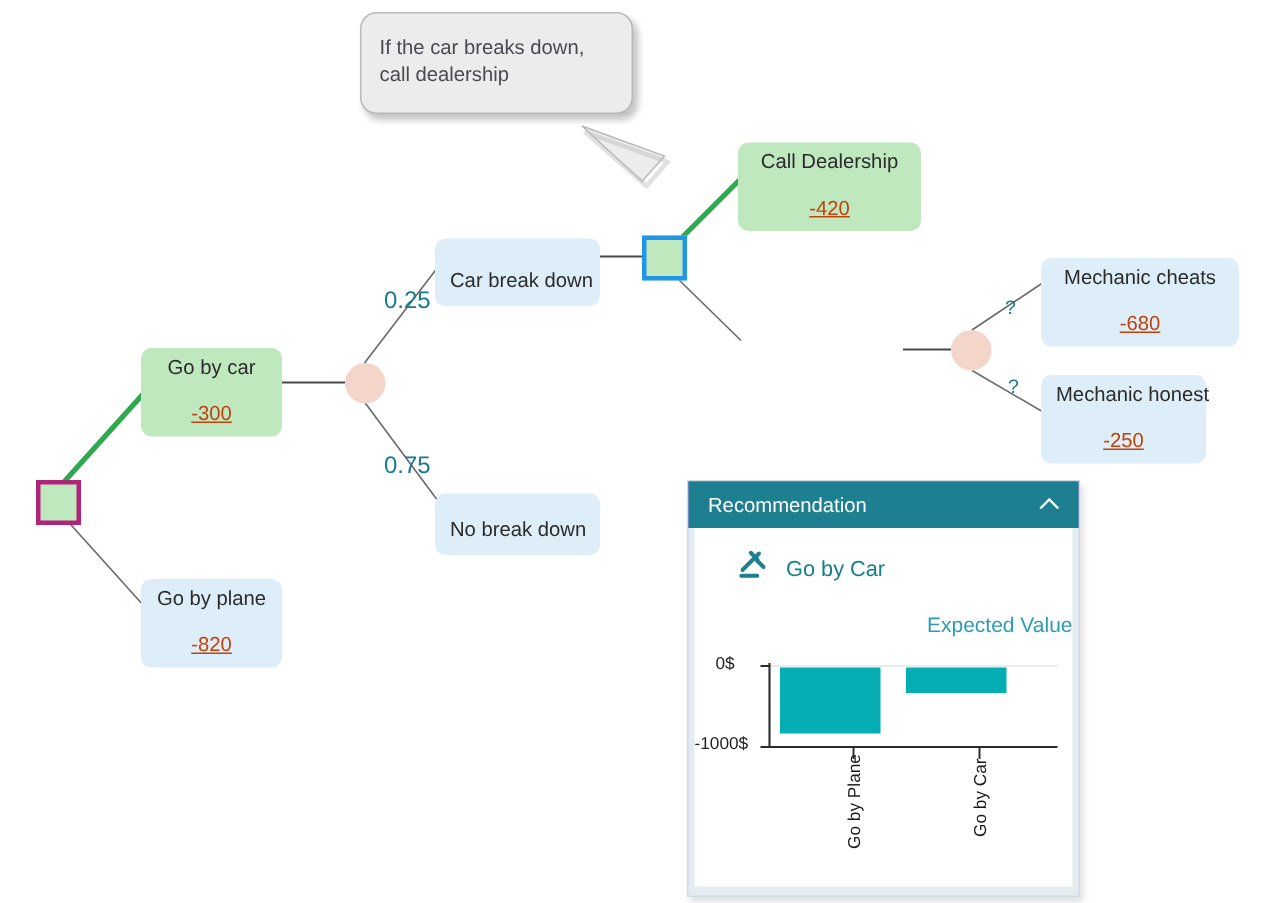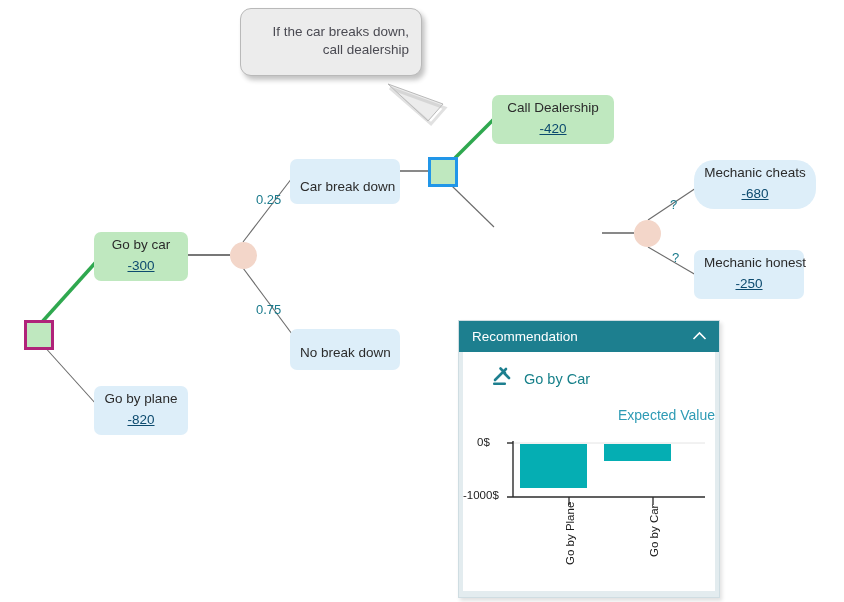--- a/index.html
+++ b/index.html
@@ -45,23 +45,23 @@
   }
   .node.green {
     background: #bfe8bf;
   }
   .node .nlabel {
     display: block;
     color: #2b2b2b;
   }
   .node .nvalue {
     display: block;
-    color: #0c4a6e;
+    color: #c2410c;
     text-decoration: underline;
-    margin-top: 4px;
+    margin-top: 14px;
   }
 
   
   .dsquare {
     position: absolute;
     box-sizing: border-box;
     background: #bfe8bf;
   }
   .dsquare.sel-blue {
     border: 3px solid #2196e8;
@@ -73,42 +73,42 @@
   
   .ccircle {
     position: absolute;
     border-radius: 50%;
     background: #f3d6c9;
   }
 
   
   .edgelabel {
     position: absolute;
-    font-size: 13px;
+    font-size: 16px;
     color: #1a7a8c;
     white-space: nowrap;
   }
   .edgelabel.qmark {
     font-size: 13px;
   }
 
   
   #callout {
     position: absolute;
     left: 240px;
     top: 8px;
     width: 182px;
     box-sizing: border-box;
     background: #ececec;
     border: 1px solid #b9b9b9;
     border-radius: 11px;
     padding: 14px 12px 16px 12px;
     font-size: 13.5px;
     color: #4a4a52;
-    text-align: right;
+    text-align: left;
     line-height: 1.35;
     box-shadow: 3px 4px 5px rgba(0,0,0,0.24);
   }
   #callout-tail {
     position: absolute;
     left: 238px;
     top: 6px;
     width: 290px;
     height: 150px;
     pointer-events: none;
@@ -250,21 +250,21 @@
   <div class="dsquare sel-blue" style="left:428px; top:157px; width:30px; height:30px;"></div>
 
   <div class="node green" style="left:492px; top:95px; width:122px;">
     <span class="nlabel">Call Dealership</span>
     <span class="nvalue">-420</span>
   </div>
 
 
   <div class="ccircle" style="left:634px; top:220px; width:27px; height:27px;"></div>
 
-  <div class="node blue" style="left:694px; top:160px; width:122px;border-radius:20px;">
+  <div class="node blue" style="left:694px; top:172px; width:132px;">
     <span class="nlabel">Mechanic cheats</span>
     <span class="nvalue">-680</span>
   </div>
 
   <div class="node blue" style="left:694px; top:250px; width:110px;">
     <span class="nlabel">Mechanic honest</span>
     <span class="nvalue">-250</span>
   </div>
 
   <div class="edgelabel" style="left:256px; top:192px;">0.25</div>

